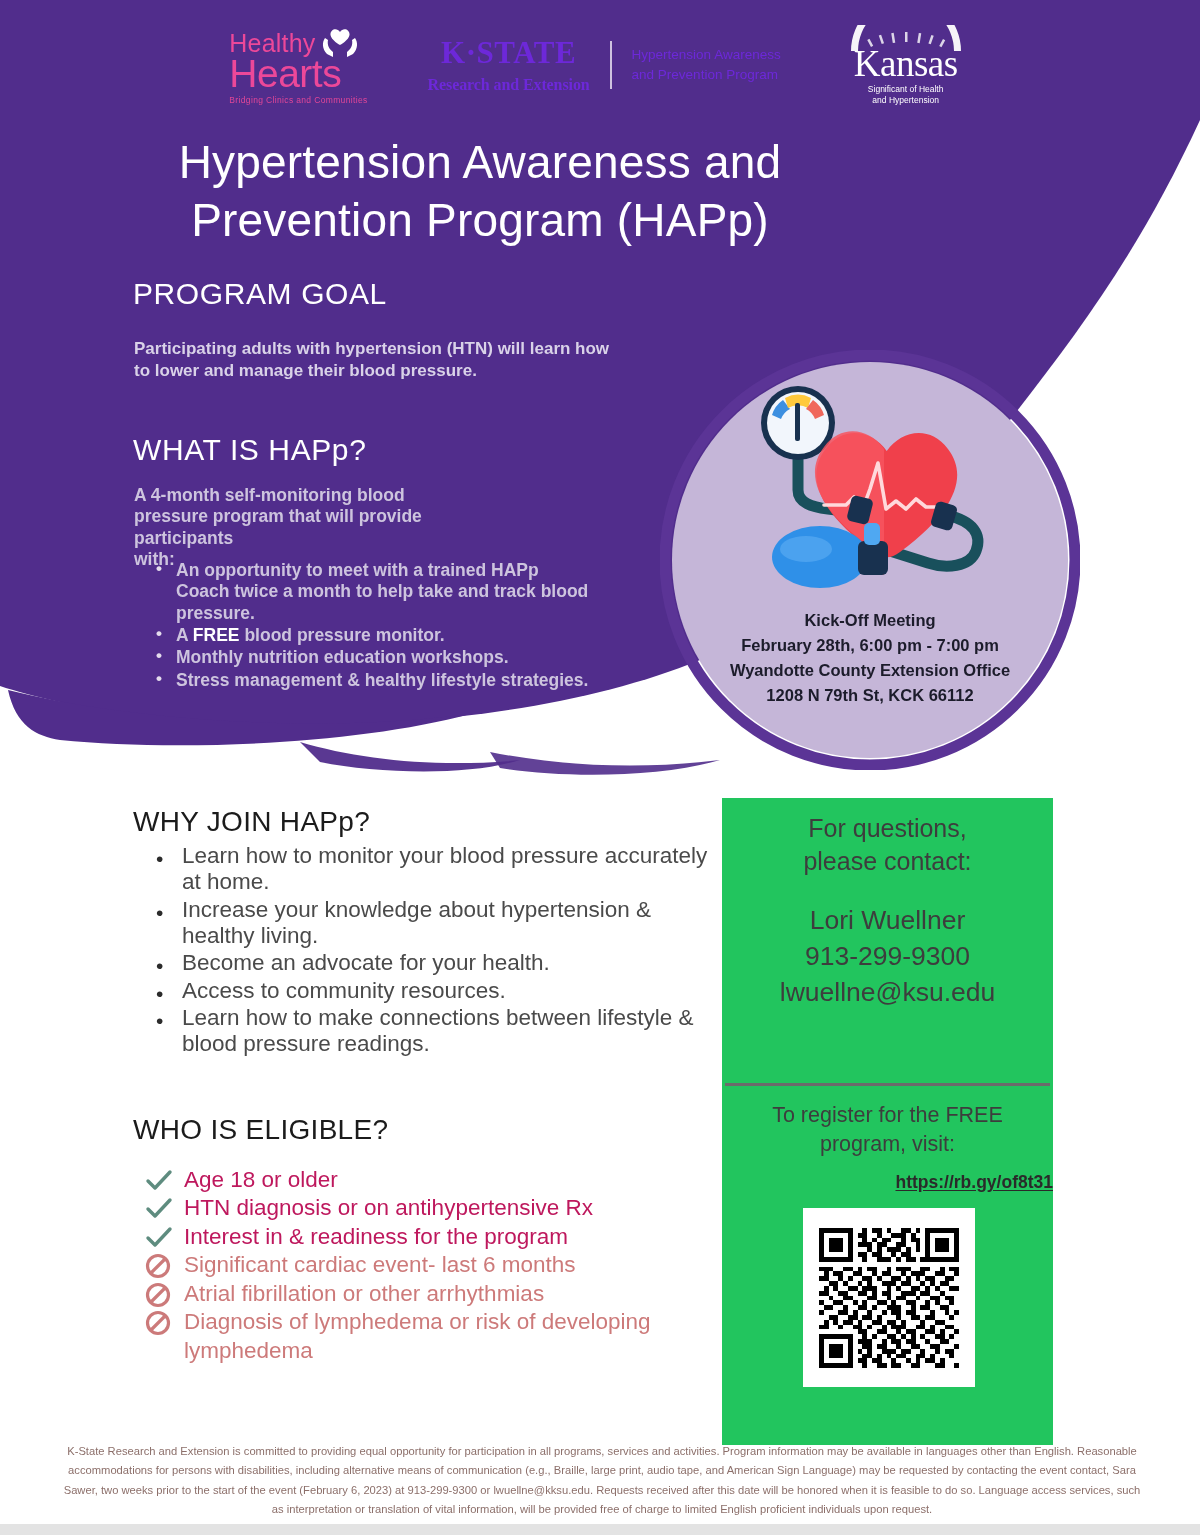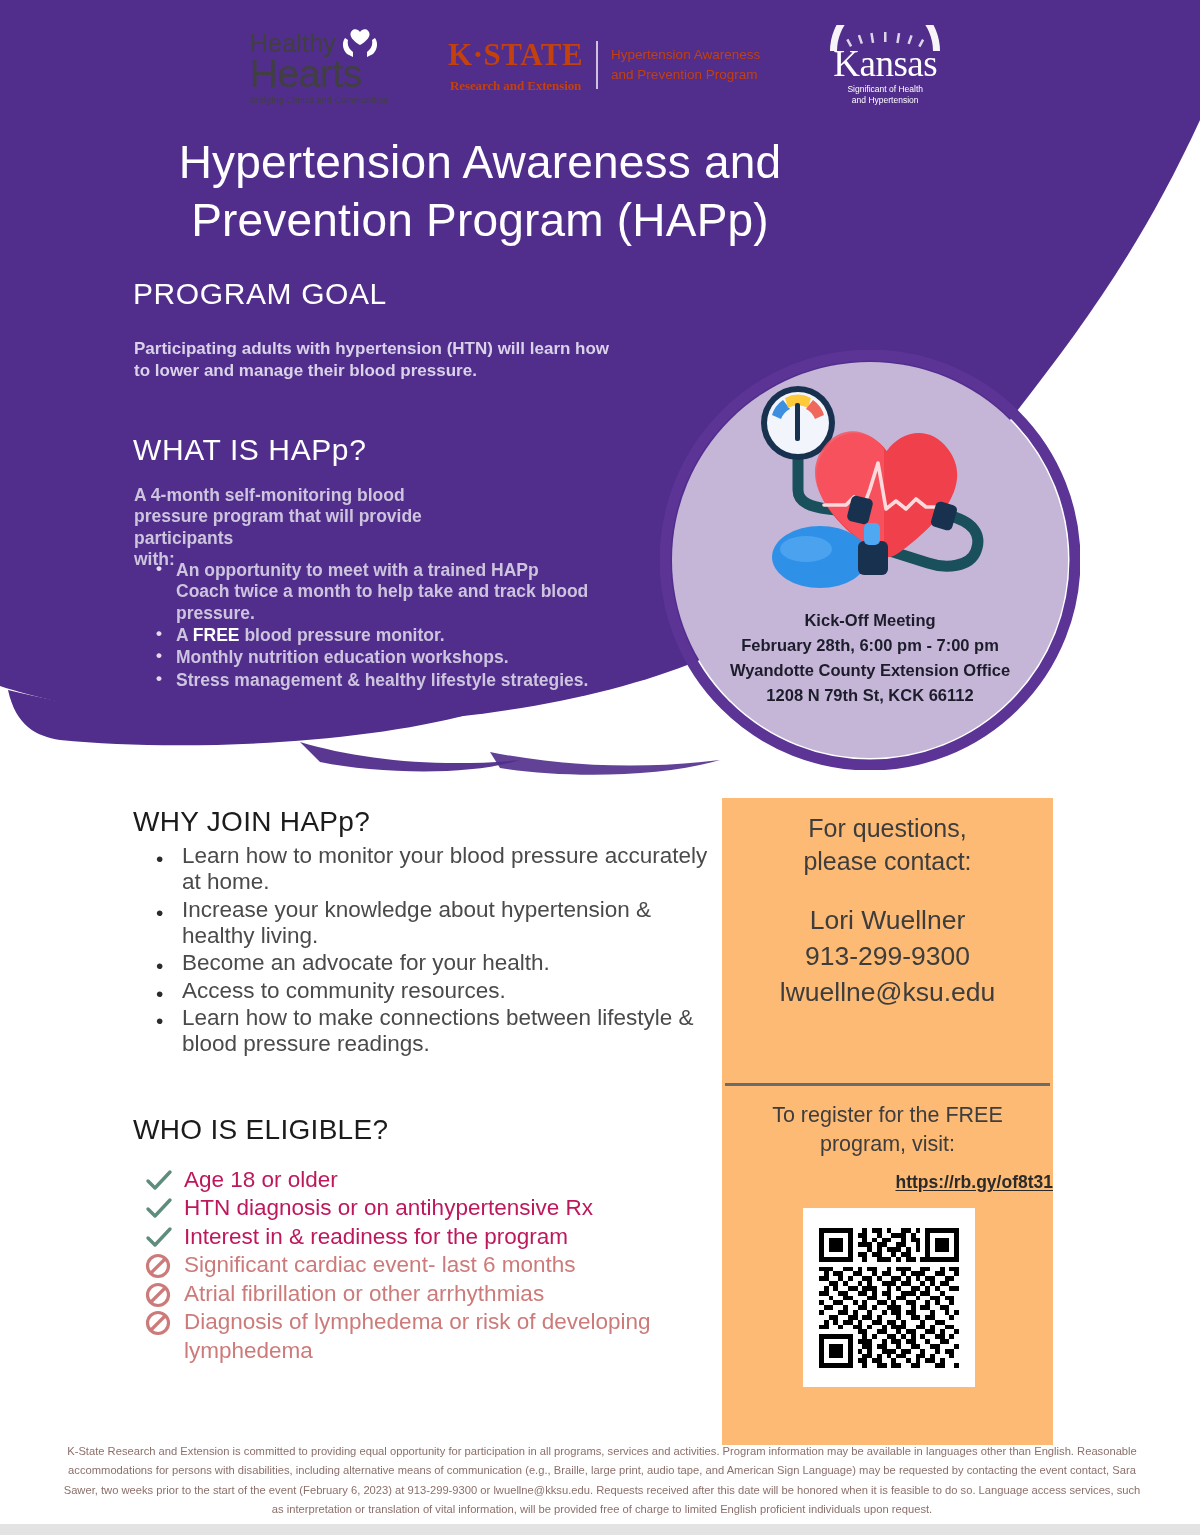--- a/index.html
+++ b/index.html
@@ -26,38 +26,38 @@
   .logo-row {
     position: absolute;
     left: 0; top: 22px;
     width: 1200px; height: 86px;
     display: flex;
     align-items: center;
     justify-content: center;
     gap: 60px;
     z-index: 6;
   }
-  .logo-hh { text-align: left; color: #404040; line-height: 1; }
+  .logo-hh { text-align: left; color: #ec4899; line-height: 1; }
   .logo-hh .hh-top {
     font-size: 25px; font-weight: 400; letter-spacing: .2px;
     display: flex; align-items: flex-end; gap: 4px;
   }
   .logo-hh .hh-main { font-size: 39px; font-weight: 400; letter-spacing: -.5px; margin-top: -2px; }
   .logo-hh .hh-tag { font-size: 8.5px; letter-spacing: .35px; margin-top: 3px; opacity: .93; }
   .hand-heart { display: inline-block; width: 40px; height: 30px; position: relative; top: 2px; }
 
-  .logo-ks { display: flex; align-items: center; gap: 13px; color: #c2410c; }
+  .logo-ks { display: flex; align-items: center; gap: 20px; color: #6d28d9; }
   .ks-left { text-align: center; line-height: 1; }
   .ks-left .ks-main {
     font-family: "Liberation Serif", serif;
     font-size: 31px; font-weight: 700; letter-spacing: .5px;
   }
   .ks-left .ks-sub {
     font-family: "Liberation Serif", serif;
-    font-size: 13px; font-weight: 700; letter-spacing: -.1px; margin-top: 9px;
+    font-size: 16px; font-weight: 700; letter-spacing: -.1px; margin-top: 9px;
   }
   .ks-rule { width: 2px; height: 48px; background: #cfc2e0; }
   .ks-right { font-size: 13.5px; line-height: 1.45; font-weight: 400; }
 
   .logo-kdhe { color: #fff; text-align: center; line-height: 1; position: relative; }
   .kdhe-arc { height: 24px; position: relative; margin-bottom: -4px; }
   .kdhe-name { font-family: "Liberation Serif", serif; font-size: 37px; font-weight: 400; letter-spacing: -.5px; }
   .kdhe-sub { font-size: 8.5px; line-height: 1.25; margin-top: 2px; }
 
   
@@ -150,21 +150,21 @@
   }
   .who-list li { position: relative; padding-left: 44px; }
   .who-list li.ok { color: #be185d; }
   .who-list li.no { color: #cd7a7a; }
   .ic { position: absolute; left: 4px; top: 2px; width: 30px; height: 26px; }
 
   
   .gray-panel {
     position: absolute; left: 722px; top: 798px;
     width: 331px; height: 647px;
-    background: #fdba74;
+    background: #22c55e;
   }
   .contact-head {
     position: absolute; left: 0; top: 14px; width: 331px; text-align: center;
     color: #3d3d3d; font-size: 25px; font-weight: 400; line-height: 1.32;
   }
   .contact-body {
     position: absolute; left: 0; top: 104px; width: 331px; text-align: center;
     color: #3d3d3d; font-size: 26.5px; font-weight: 400; line-height: 1.36;
   }
   .panel-divider {

